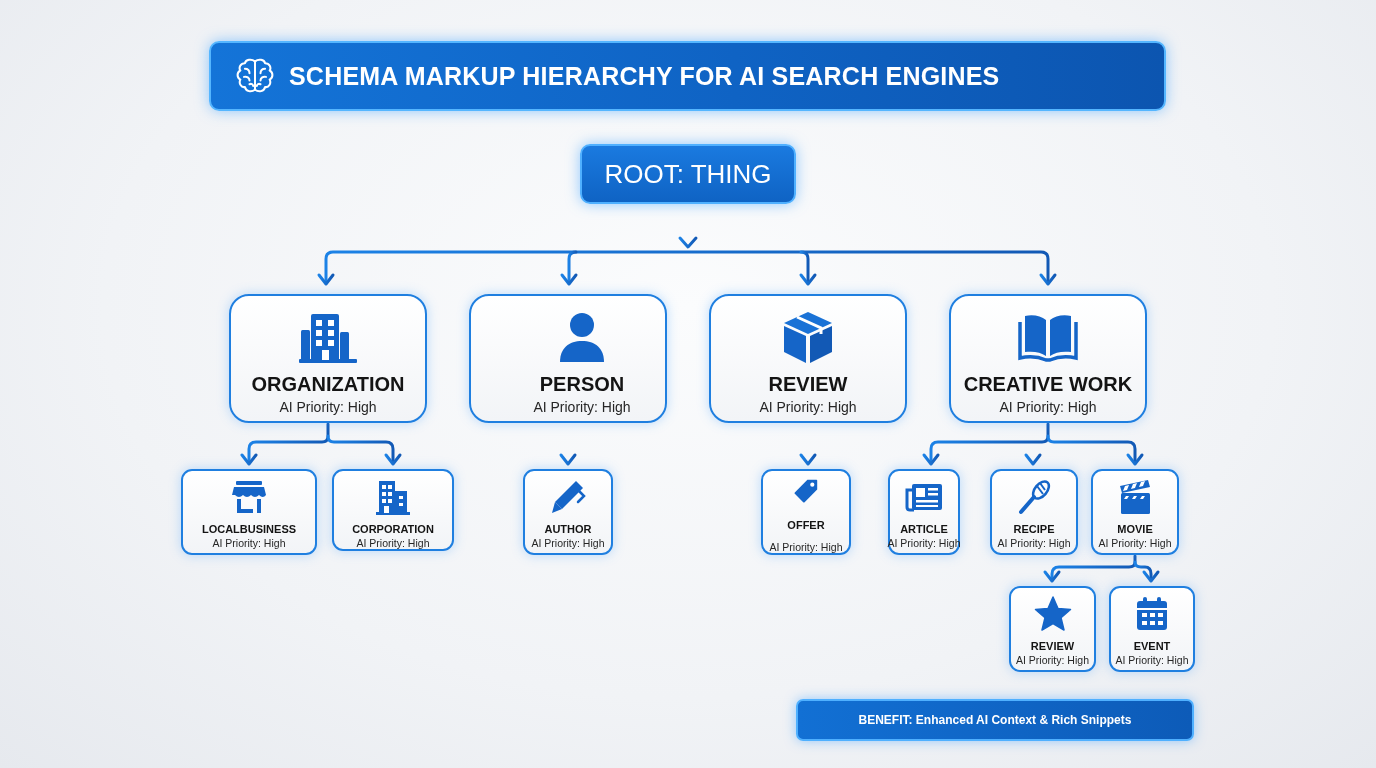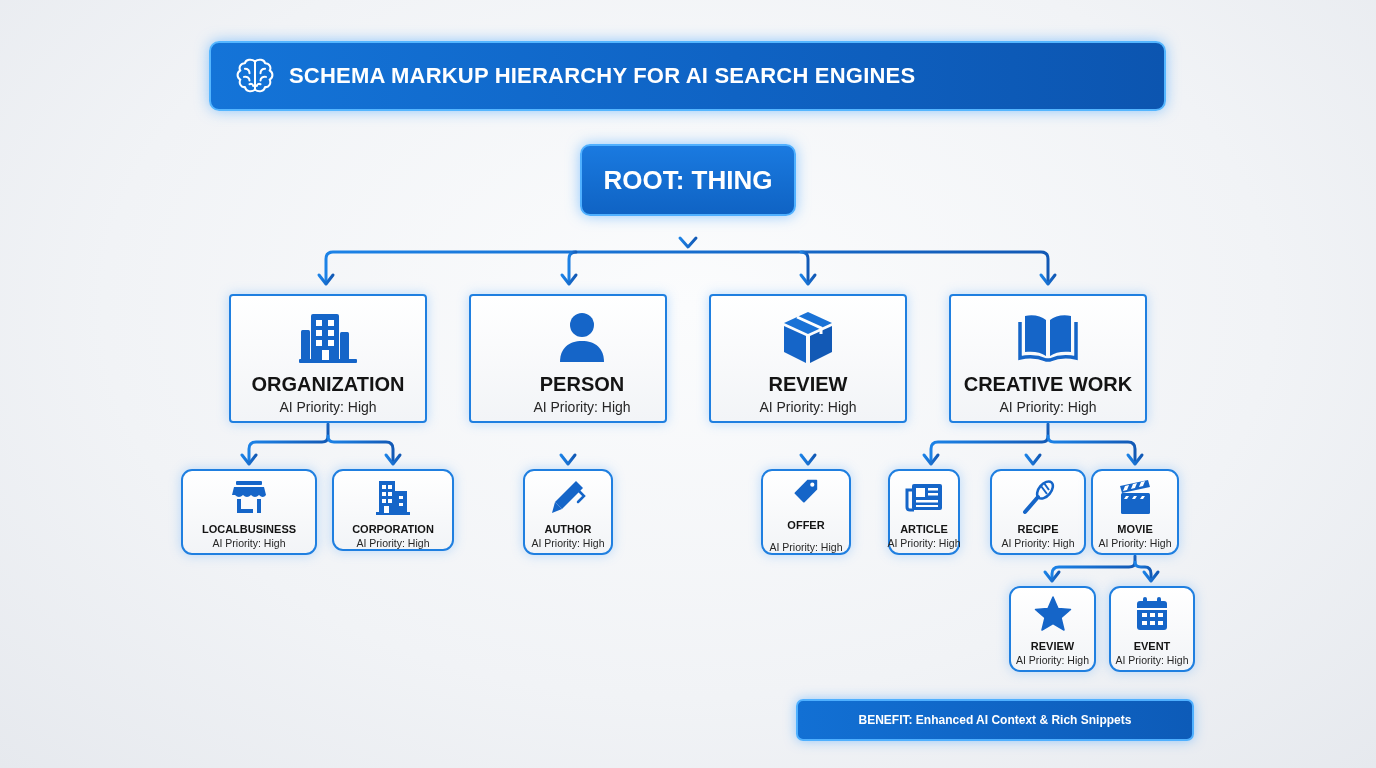--- a/index.html
+++ b/index.html
@@ -14,40 +14,40 @@
       left: 209px; top: 41px; width: 957px; height: 70px;
       background: linear-gradient(90deg, #1474d8 0%, #0f63c4 55%, #0c55b0 100%);
       border: 2px solid #55b6ff;
       border-radius: 10px;
       box-shadow: 0 0 14px rgba(60,160,255,0.55);
       display: flex; align-items: center;
       padding-left: 22px;
       color: #fff;
     }
     .title-bar .brain { width: 44px; height: 44px; margin-right: 12px; flex: none; }
-    .title-text { font-size: 22px; font-weight: 700; letter-spacing: 0.2px; white-space: nowrap; }
+    .title-text { font-size: 25px; font-weight: 700; letter-spacing: 0.2px; white-space: nowrap; }
 
     .root-box {
-      left: 580px; top: 144px; width: 216px; height: 72px;
+      left: 580px; top: 144px; width: 216px; height: 60px;
       background: linear-gradient(180deg, #1a7ae0 0%, #0f63c4 100%);
       border: 2px solid #4fb0ff;
       border-radius: 10px;
       box-shadow: 0 0 14px rgba(60,160,255,0.55);
-      color: #fff; font-size: 26px; font-weight: 700;
+      color: #fff; font-size: 26px; font-weight: 400;
       display: flex; align-items: center; justify-content: center;
       white-space: nowrap;
     }
 
     svg.connectors { position: absolute; left: 0; top: 0; pointer-events: none; }
 
     .card {
       position: absolute;
       background: linear-gradient(180deg, #ffffff 0%, #f2f4f7 100%);
       border: 2.5px solid #1f7fe0;
-      border-radius: 4px;
+      border-radius: 20px;
       box-shadow: 0 0 12px rgba(70,160,255,0.35);
       display: flex; flex-direction: column; align-items: center;
     }
     .card.lg { width: 198px; height: 129px; top: 294px; padding-top: 14px; }
     .card.lg .icon { width: 62px; height: 54px; }
     .card.lg .name { font-size: 20px; font-weight: 700; color: #141414; margin-top: 9px; white-space: nowrap; }
     .card.lg .prio { font-size: 14px; color: #262626; margin-top: 3px; white-space: nowrap; }
 
     .card.sm { border-radius: 11px; border-width: 2px; padding-top: 6px; }
     .card.sm .icon { width: 40px; height: 40px; }
@@ -244,21 +244,21 @@
       <rect x="24" y="11" width="10" height="2.5"></rect>
       <rect x="24" y="16" width="10" height="2.5"></rect>
       <rect x="12" y="23" width="22" height="2.5"></rect>
       <rect x="12" y="28" width="22" height="2"></rect>
     </g>
   </svg>
   <div class="name">ARTICLE</div>
   <div class="prio">AI Priority: High</div>
 </div>
 
-<div class="card sm" style="left:990px; top:469px; width:96px; height:86px;">
+<div class="card sm" style="left:990px; top:469px; width:88px; height:86px;">
   <svg class="icon" viewBox="0 0 40 40">
     <ellipse cx="27" cy="13" rx="6" ry="10" transform="rotate(40 27 13)" stroke="#1565c8" stroke-width="2.5" fill="none"></ellipse>
     <path d="M23 9 L29 17 M26 6 L31 13" stroke="#1565c8" stroke-width="2" fill="none"></path>
     <path d="M20 20 L7 35" stroke="#1565c8" stroke-width="4" stroke-linecap="round"></path>
   </svg>
   <div class="name">RECIPE</div>
   <div class="prio">AI Priority: High</div>
 </div>
 
 <div class="card sm" style="left:1091px; top:469px; width:88px; height:86px;">

